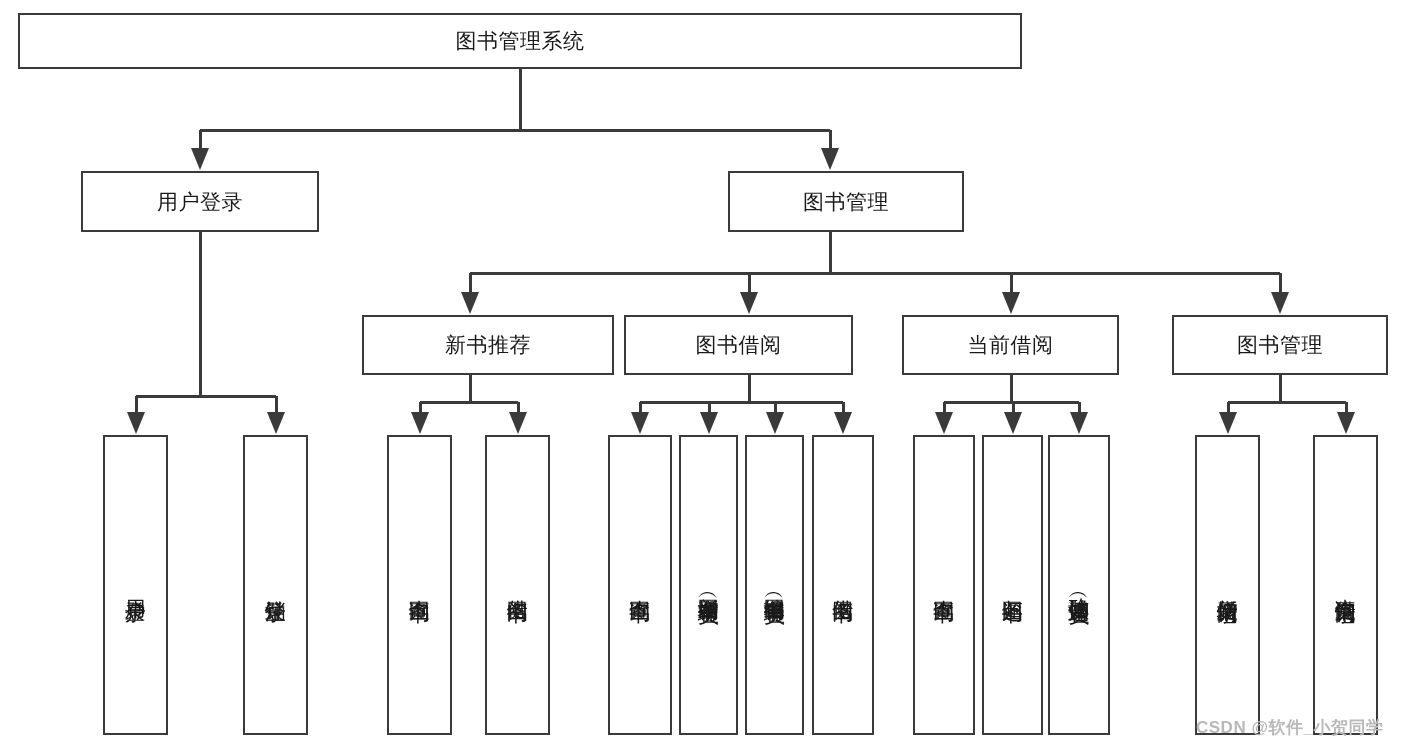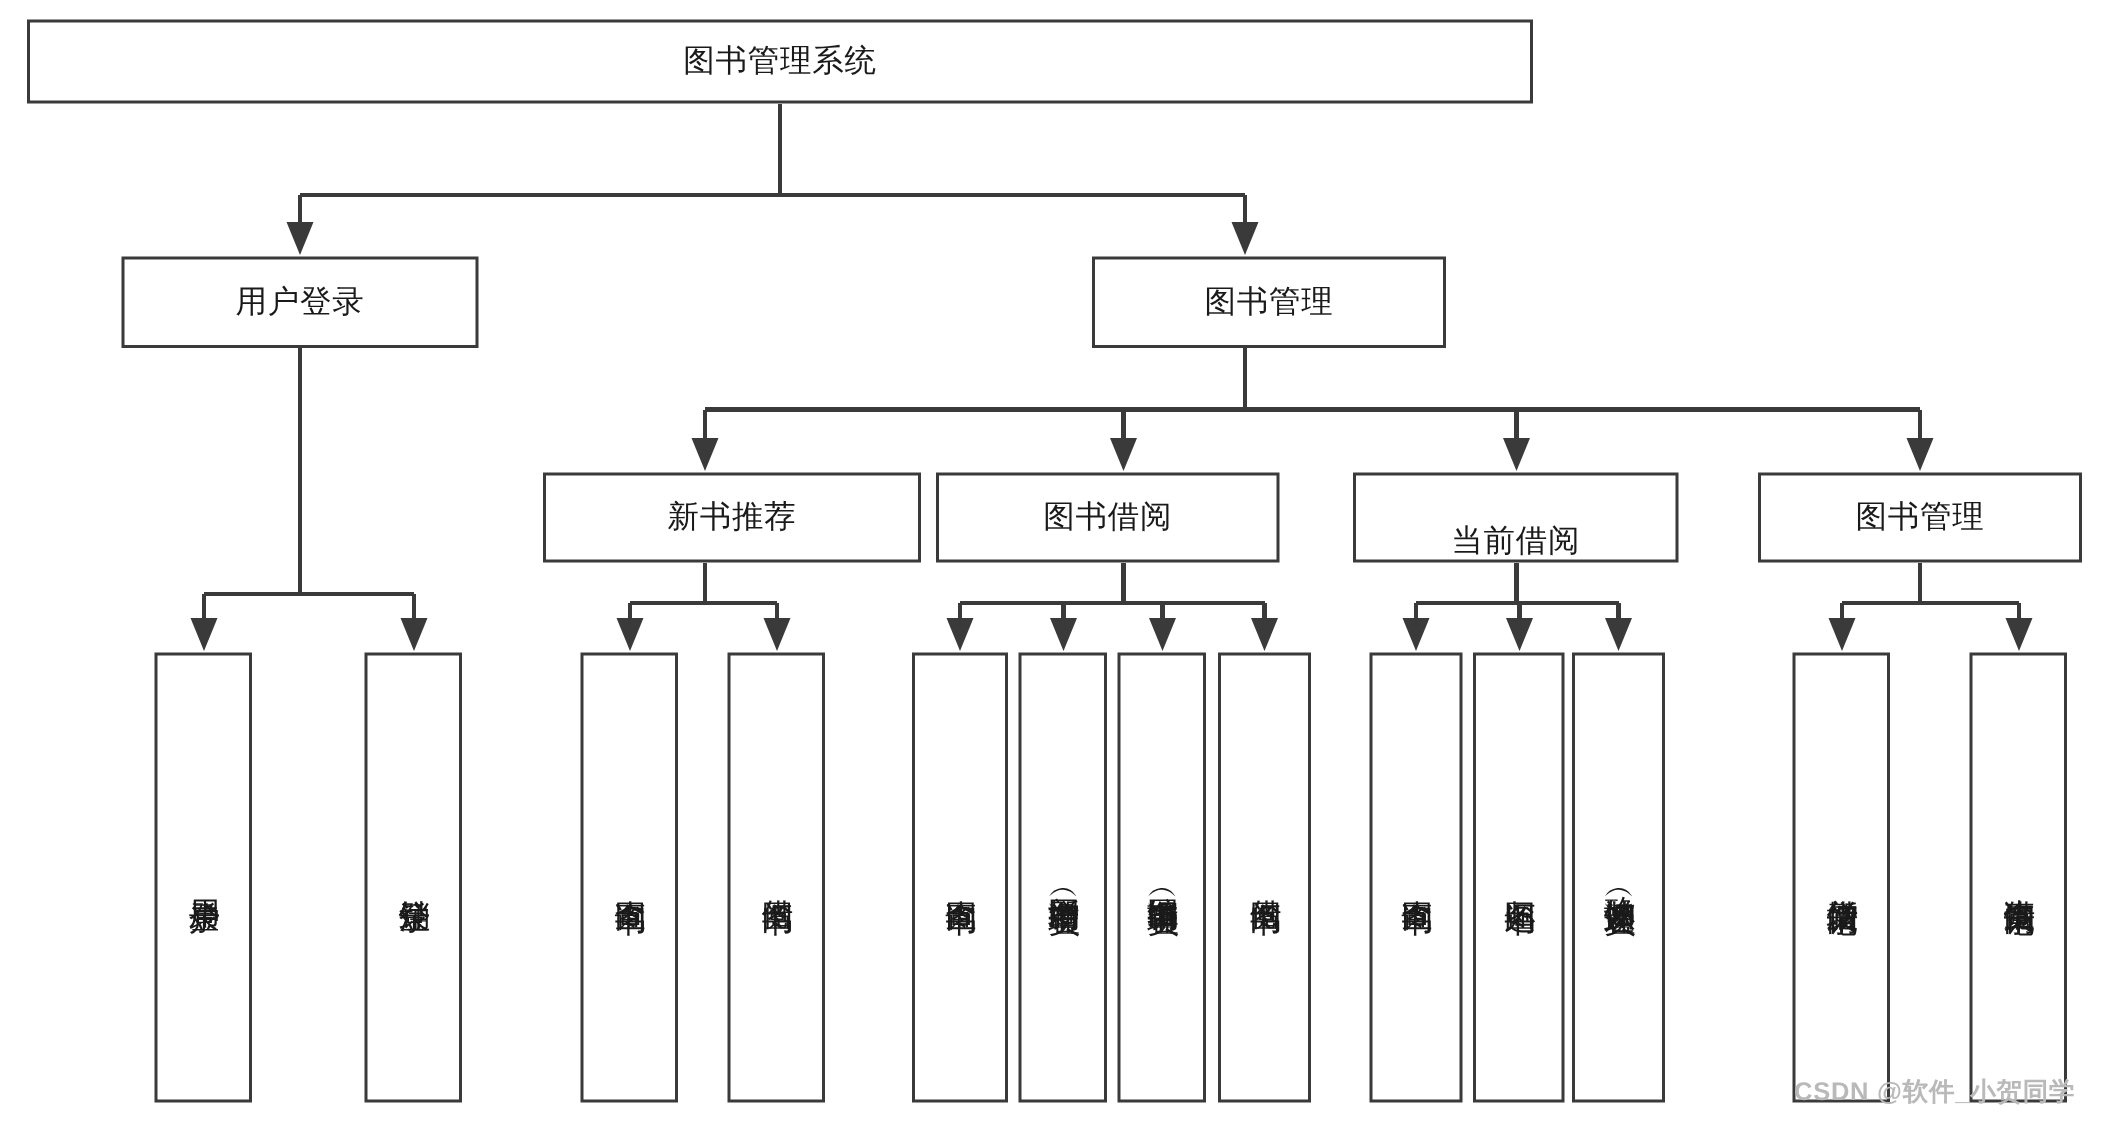--- a/index.html
+++ b/index.html
@@ -134,21 +134,21 @@
       </div>
       <div class="node-box" style="left: 712px; top: 171px; width: 236px; height: 61px; margin-left: 16px;">
         <div class="node-label-h">图书管理</div>
       </div>
       <div class="node-box" style="left: 362px; top: 315px; width: 252px; height: 60px;">
         <div class="node-label-h">新书推荐</div>
       </div>
       <div class="node-box" style="left: 624px; top: 315px; width: 229px; height: 60px;">
         <div class="node-label-h">图书借阅</div>
       </div>
-      <div class="node-box" style="left: 902px; top: 315px; width: 217px; height: 60px; align-items: flex-end;">
+      <div class="node-box" style="left: 902px; top: 315px; width: 217px; height: 60px;">
         <div class="node-label-h">当前借阅</div>
       </div>
       <div class="node-box" style="left: 1172px; top: 315px; width: 216px; height: 60px;">
         <div class="node-label-h">图书管理</div>
       </div>
       <div class="node-box" style="left: 103px; top: 435px; width: 65px; height: 300px;">
         <div class="node-label-v">用户登录</div>
       </div>
       <div class="node-box" style="left: 243px; top: 435px; width: 65px; height: 300px;">
         <div class="node-label-v">注销登录</div>

